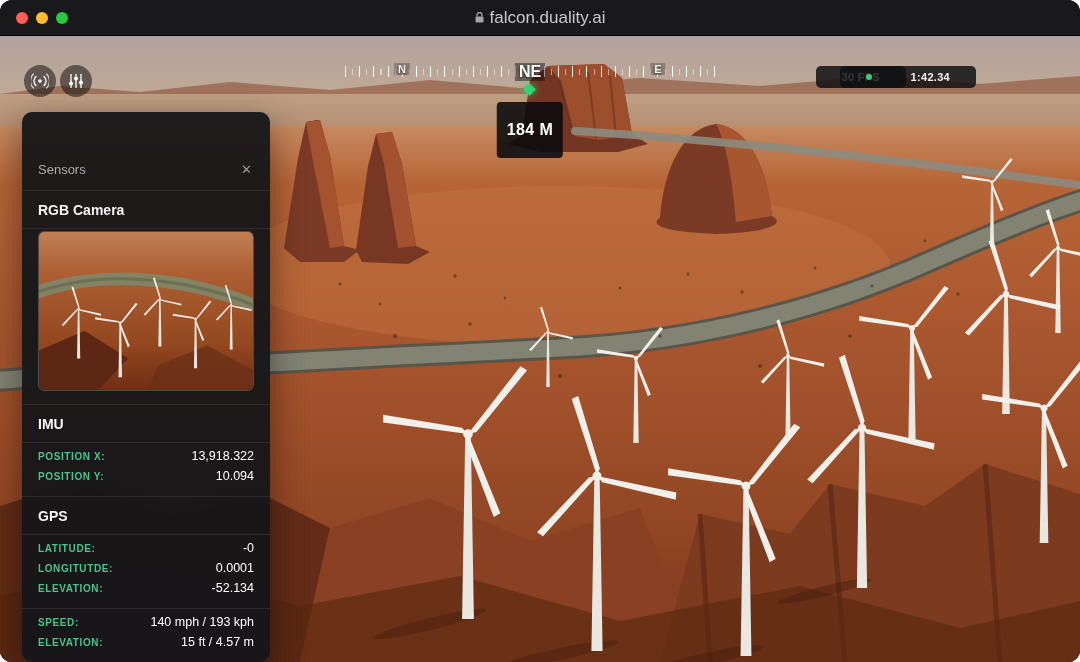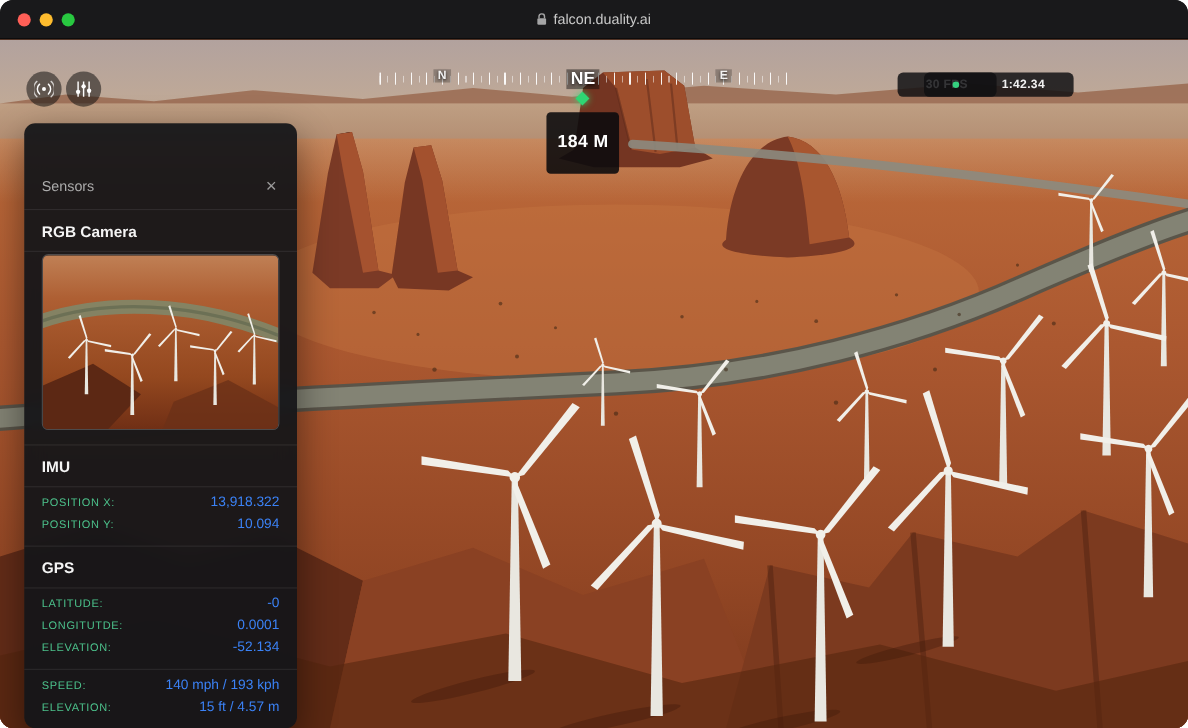--- a/index.html
+++ b/index.html
@@ -4,21 +4,21 @@
 <style>
   * { margin:0; padding:0; box-sizing:border-box; }
   body { background:#ffffff; font-family:"Liberation Sans", sans-serif; width:1080px; height:662px; }
   .window { position:relative; width:1080px; height:662px; border-radius:12px; overflow:hidden; background:#111; }
 
   
   .titlebar { position:relative; height:36px; background:#19191b; border-bottom:1px solid #000; display:flex; align-items:center; }
   .traffic { position:absolute; left:16px; top:0; height:36px; display:flex; align-items:center; gap:8px; }
   .tl { width:12px; height:12px; border-radius:50%; display:inline-block; cursor:pointer; }
   .tl.red { background:#ff5f57; } .tl.yellow { background:#febc2e; } .tl.green { background:#28c840; }
-  .urlbox { margin:0 auto; display:flex; align-items:center; gap:6px; color:#c9c9c9; font-size:13px; }
+  .urlbox { margin:0 auto; display:flex; align-items:center; gap:6px; color:#c9c9c9; font-size:17px; }
   .urlbox svg { display:block; opacity:.8; }
 
   
   .main { position:relative; width:1080px; height:626px; overflow:hidden; background:#a65530; }
   .scene { position:absolute; left:0; top:0; width:100%; height:100%; display:block; }
 
   
   .icon-btn { position:absolute; width:32px; height:32px; border-radius:50%; background:rgba(12,12,12,.52);
               display:flex; align-items:center; justify-content:center; cursor:pointer; }
   .icon-btn svg { display:block; }
@@ -50,22 +50,22 @@
   .panel-header { display:flex; align-items:center; justify-content:space-between; padding:12px 16px;margin-top:37px; }
   .panel-title { color:#ababab; font-size:13px; }
   .close-btn { color:#9a9a9a; font-size:13px; cursor:pointer; line-height:1; padding:2px; }
   .hr { height:1px; background:rgba(255,255,255,.08); }
   .sec-title { padding:11px 16px 10px; font-size:14px; font-weight:700; color:#f4f4f4; }
   .cam-wrap { padding:2px 16px 13px; }
   .cam-frame { width:216px; height:160px; border-radius:6px; overflow:hidden; border:1px solid rgba(255,255,255,.22); }
   .cam-frame svg { display:block; width:100%; height:100%; }
   .rows { padding:3px 16px 10px; }
   .row { display:flex; justify-content:space-between; align-items:baseline; padding:3px 0; }
-  .rl { font-size:10px; font-weight:400; letter-spacing:.6px; color:#4cc28c; }
-  .rv { font-size:12.5px; color:#3b82f6; }
+  .rl { font-size:10px; font-weight:700; letter-spacing:.6px; color:#4cc28c; }
+  .rv { font-size:12.5px; color:#ffffff; }
 </style>
 </head>
 <body>
 
 <div class="window">
 
   <div class="titlebar">
     <div class="traffic">
       <span class="tl red"></span>
       <span class="tl yellow"></span>

